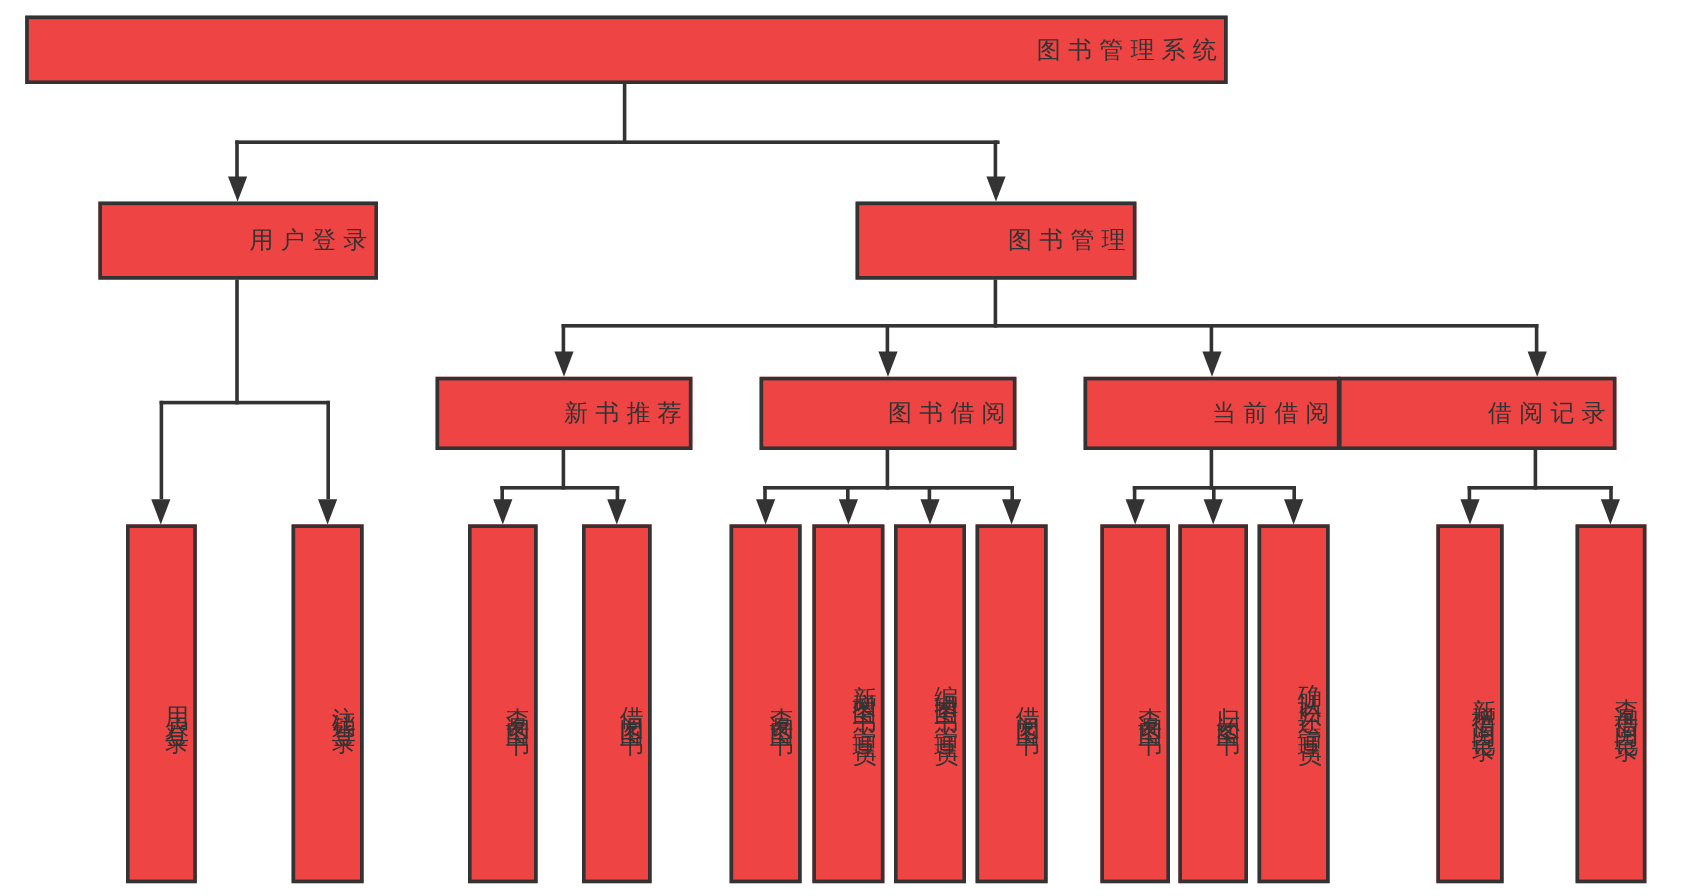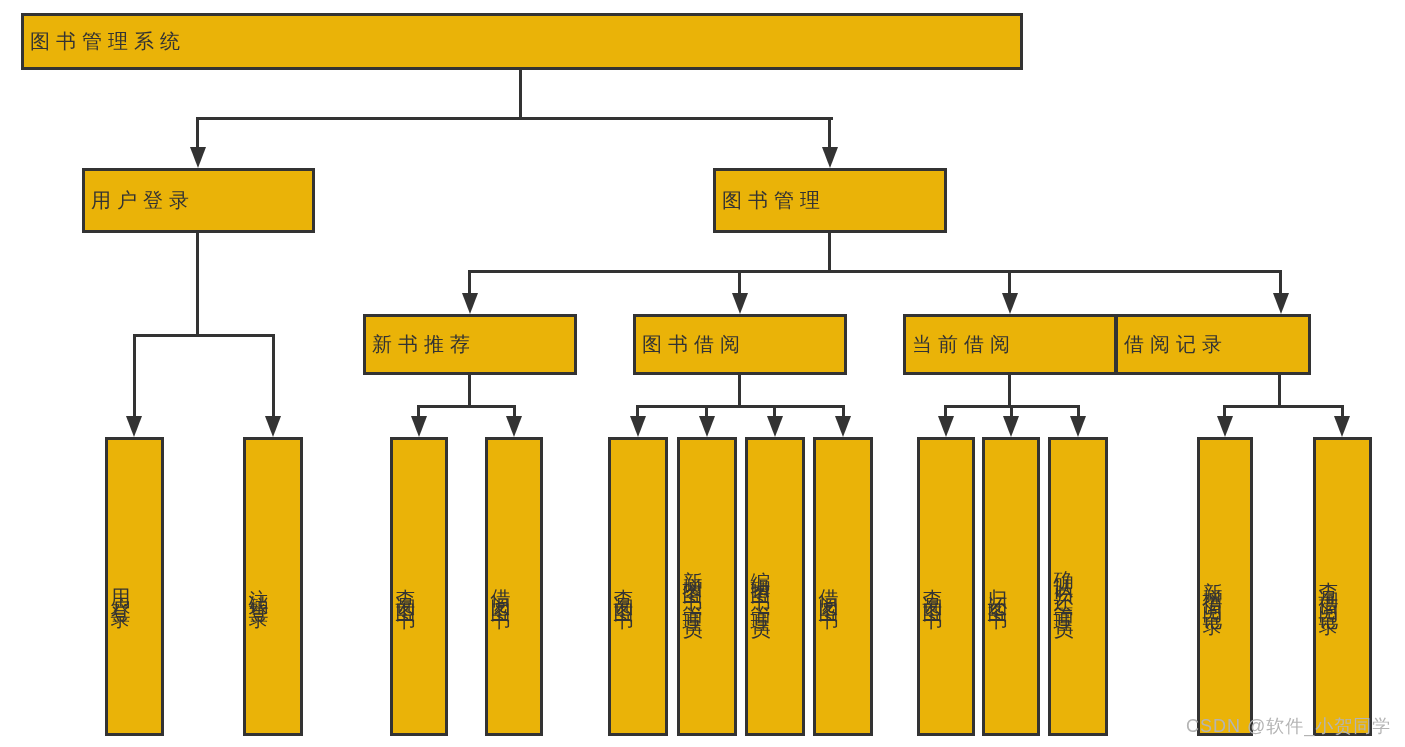--- a/index.html
+++ b/index.html
@@ -1,22 +1,22 @@
 <!DOCTYPE html>
 <html><head>
 <meta charset="utf-8">
 <style>
   html,body{margin:0;padding:0;background:#ffffff;}
   #stage{
     position:relative;width:1405px;height:747px;background:#ffffff;overflow:hidden;
     font-family:"Liberation Sans","DejaVu Sans",sans-serif;color:#333333;
   }
   .box{
-    position:absolute;box-sizing:border-box;border:3px solid #333333;background:#eab308;
-    display:flex;align-items:center;justify-content:flex-start;
+    position:absolute;box-sizing:border-box;border:3px solid #333333;background:#ef4444;
+    display:flex;align-items:center;justify-content:flex-end;
   }
   .h span{font-size:20px;letter-spacing:6px;text-indent:6px;white-space:nowrap;color:#333333;}
   .v{top:437px;height:299px;}
   .v span{writing-mode:vertical-rl;font-size:20px;letter-spacing:7px;color:#333333;}
   .ln{position:absolute;background:#333333;}
   .ar{
     position:absolute;width:0;height:0;
     border-left:8px solid transparent;border-right:8px solid transparent;
     border-top:21px solid #333333;
   }
@@ -43,21 +43,21 @@
 
   <div class="box h" style="left:713px;top:168px;width:234px;height:65px">
     <span>图书管理</span>
   </div>
   <div class="box h" style="left:633px;top:314px;width:214px;height:61px">
     <span>图书借阅</span>
   </div>
   <div class="box h" style="left:903px;top:314px;width:214px;height:61px">
     <span>当前借阅</span>
   </div>
-  <div class="box h" style="left:1115px;top:314px;width:196px;height:61px">
+  <div class="box h" style="left:1115px;top:314px;width:232px;height:61px">
     <span>借阅记录</span>
   </div>
 
   <div class="box v" style="left:105px;width:59px">
     <span>用户登录</span>
   </div>
   <div class="box v" style="left:243px;width:60px">
     <span>注销登录</span>
   </div>
 
@@ -164,15 +164,14 @@
 
   <div>
     <div class="ln" style="left:1278px;top:375px;width:3px;height:33px"></div>
     <div class="ln" style="left:1223px;top:405px;width:121px;height:3px"></div>
     <div class="ln" style="left:1223px;top:405px;width:3px;height:13px"></div>
     <div class="ar" style="left:1217px;top:416px"></div>
     <div class="ln" style="left:1341px;top:405px;width:3px;height:13px"></div>
     <div class="ar" style="left:1334px;top:416px"></div>
   </div>
 
-  <div class="wm">CSDN @软件_小贺同学</div>
 
 </div>
 
 </body></html>

